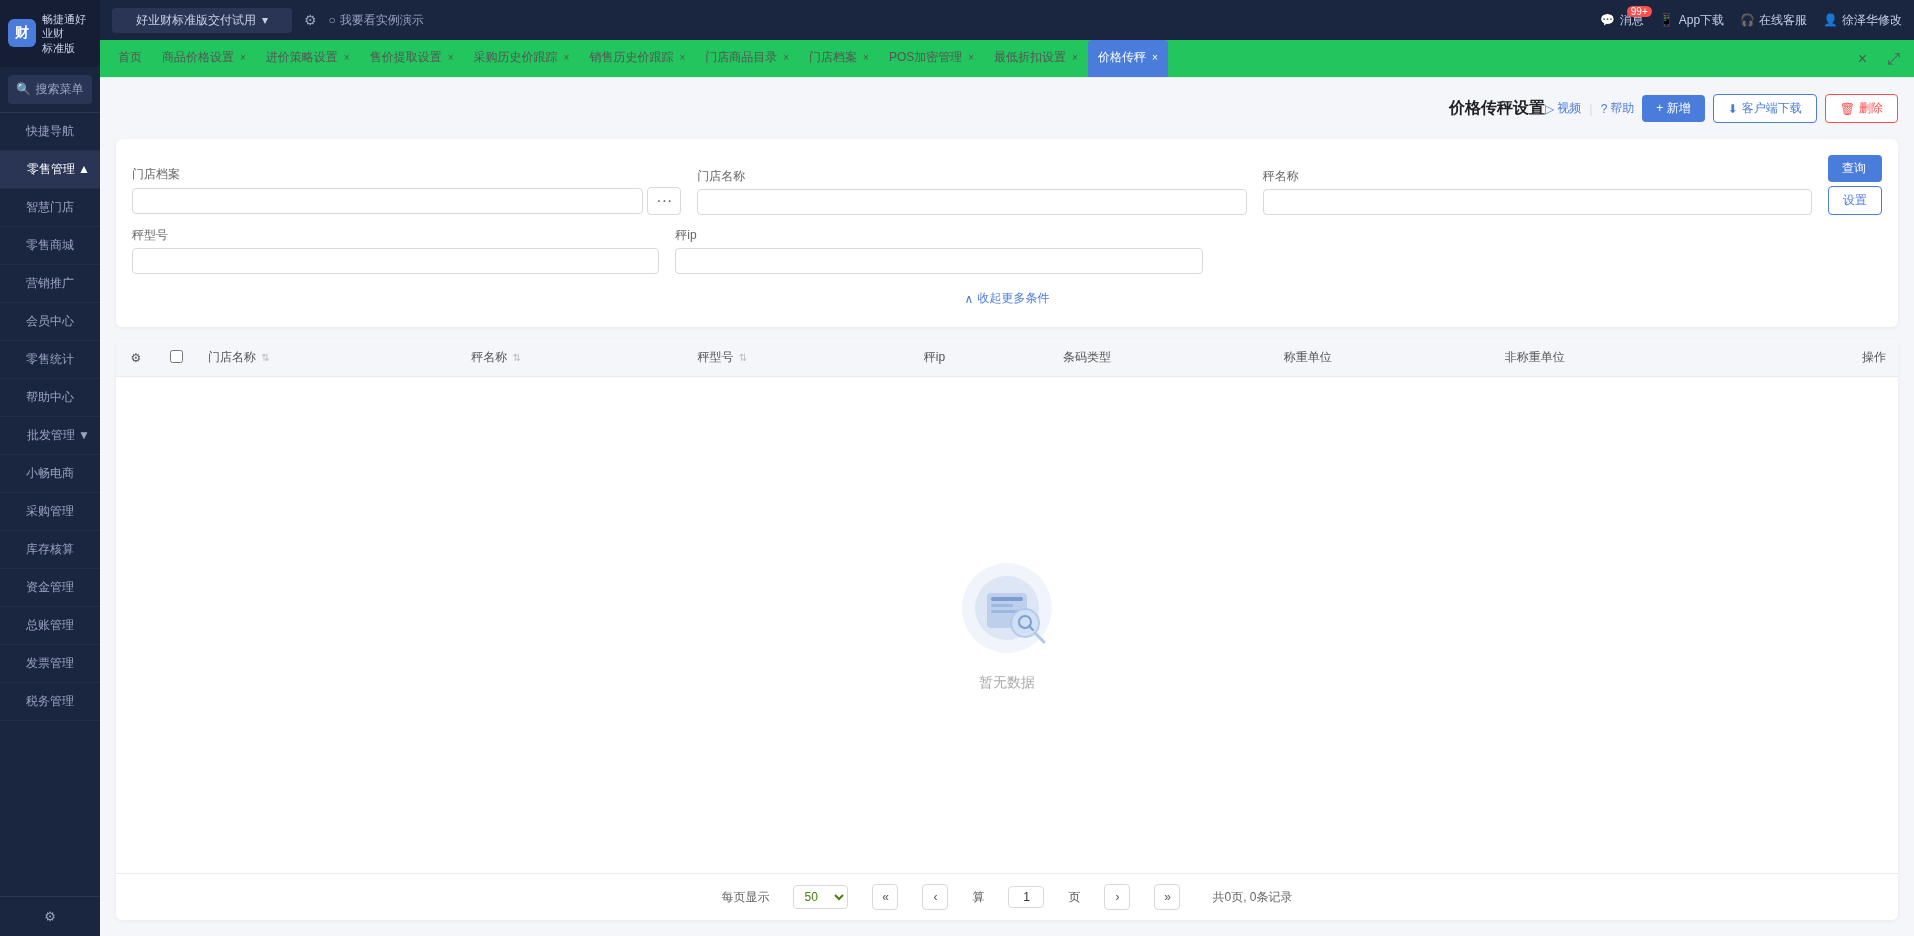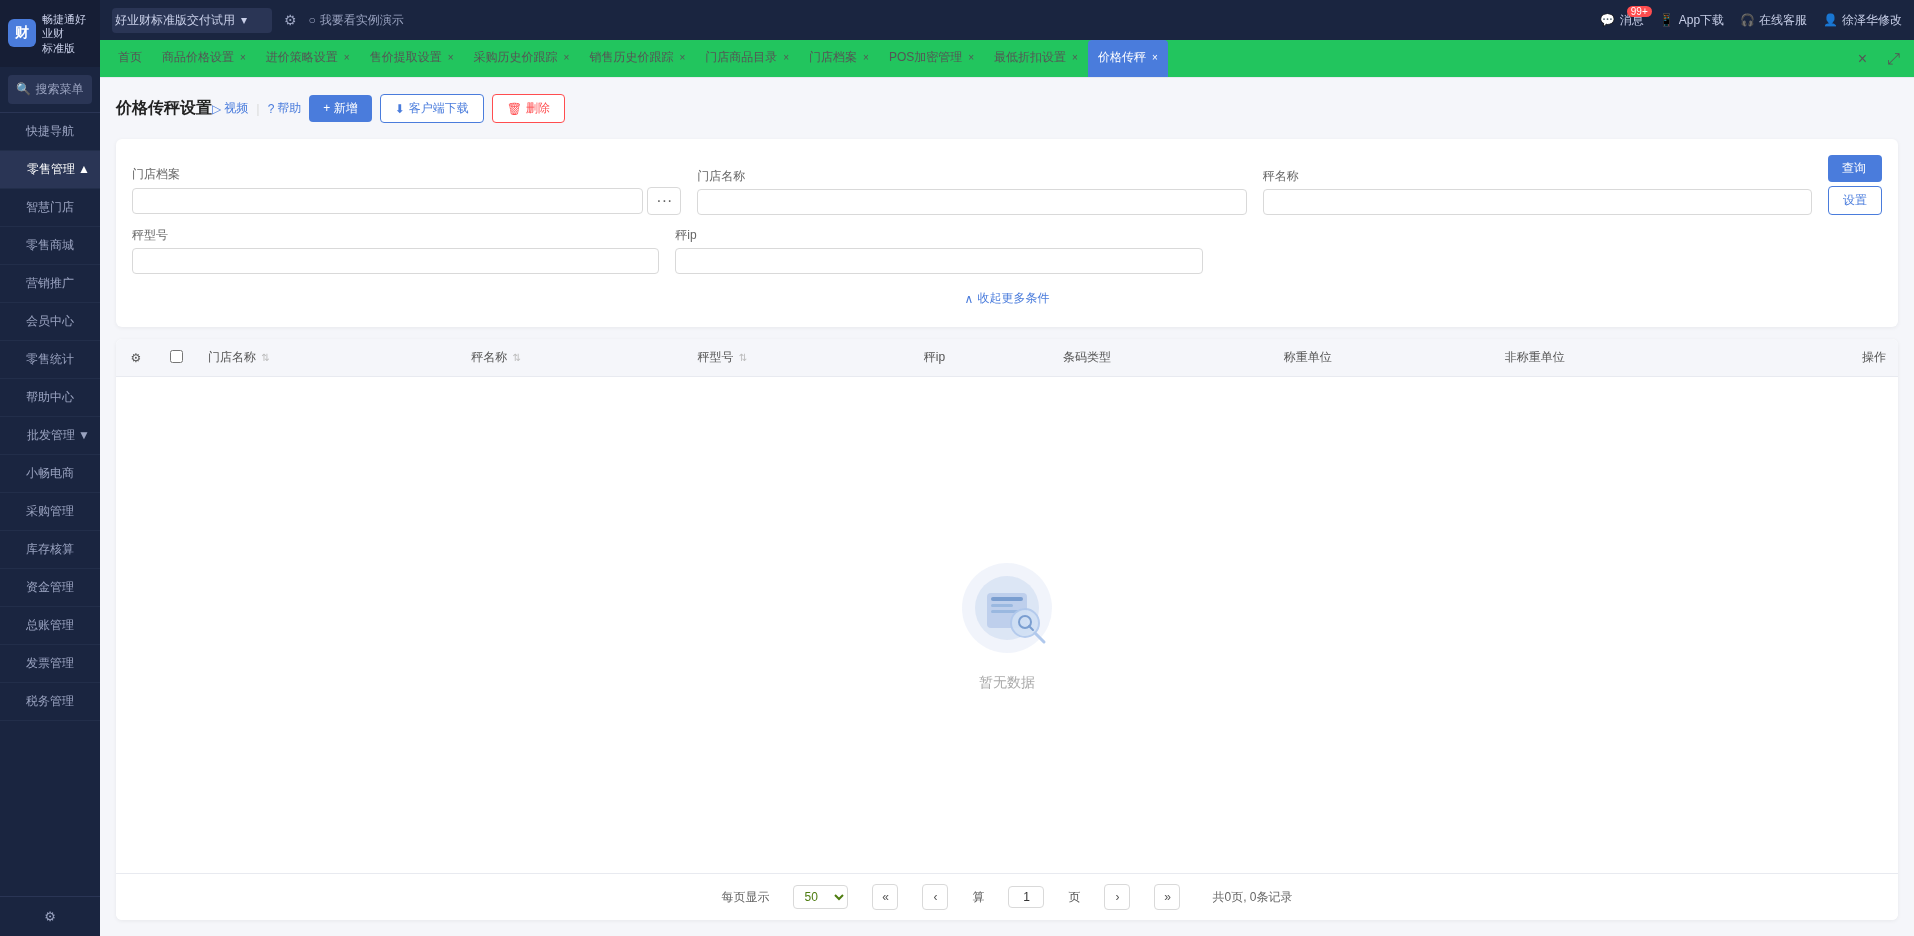--- a/index.html
+++ b/index.html
@@ -76,21 +76,21 @@
       display: flex;
       align-items: center;
       padding: 0 12px;
       gap: 12px;
       flex-shrink: 0;
     }
     .topbar-selector {
       background: #2a3555;
       color: #c8cfe8;
       border: none;
-      padding: 4px 3px;
+      padding: 4px 24px;
       border-radius: 4px;
       font-size: 12px;
       display: flex; align-items: center; gap: 6px;
       cursor: pointer;
       min-width: 160px;
     }
     .topbar-demo {
       color: #9aa3c0; font-size: 12px; display: flex; align-items: center; gap: 4px; cursor: pointer;
     }
     .topbar-right { margin-left: auto; display: flex; align-items: center; gap: 16px; }
@@ -146,21 +146,21 @@
       padding: 16px;
       display: flex;
       flex-direction: column;
       gap: 12px;
     }
 
     
     .page-header {
       display: flex;
       align-items: center;
-      justify-content: flex-start;
+      justify-content: flex-end;
       margin-bottom: 4px;
     }
     .page-title { font-size: 16px; font-weight: 600; color: #222; }
     .page-actions { display: flex; align-items: center; gap: 8px; }
     .action-link { color: #4a7cdc; font-size: 12px; cursor: pointer; display: flex; align-items: center; gap: 3px; }
     .separator { color: #ddd; }
     .btn { padding: 5px 14px; border-radius: 4px; font-size: 12px; cursor: pointer; border: none; display: flex; align-items: center; gap: 4px; }
     .btn-primary { background: #4a7cdc; color: #ffffff; }
     .btn-outline { background: white; color: #4a7cdc; border: 1px solid #4a7cdc; }
     .btn-danger { background: white; color: #ff4d4f; border: 1px solid #ff4d4f; }

